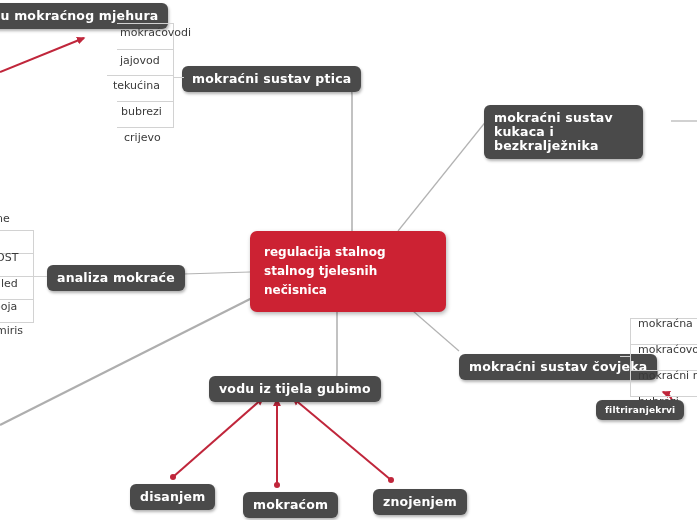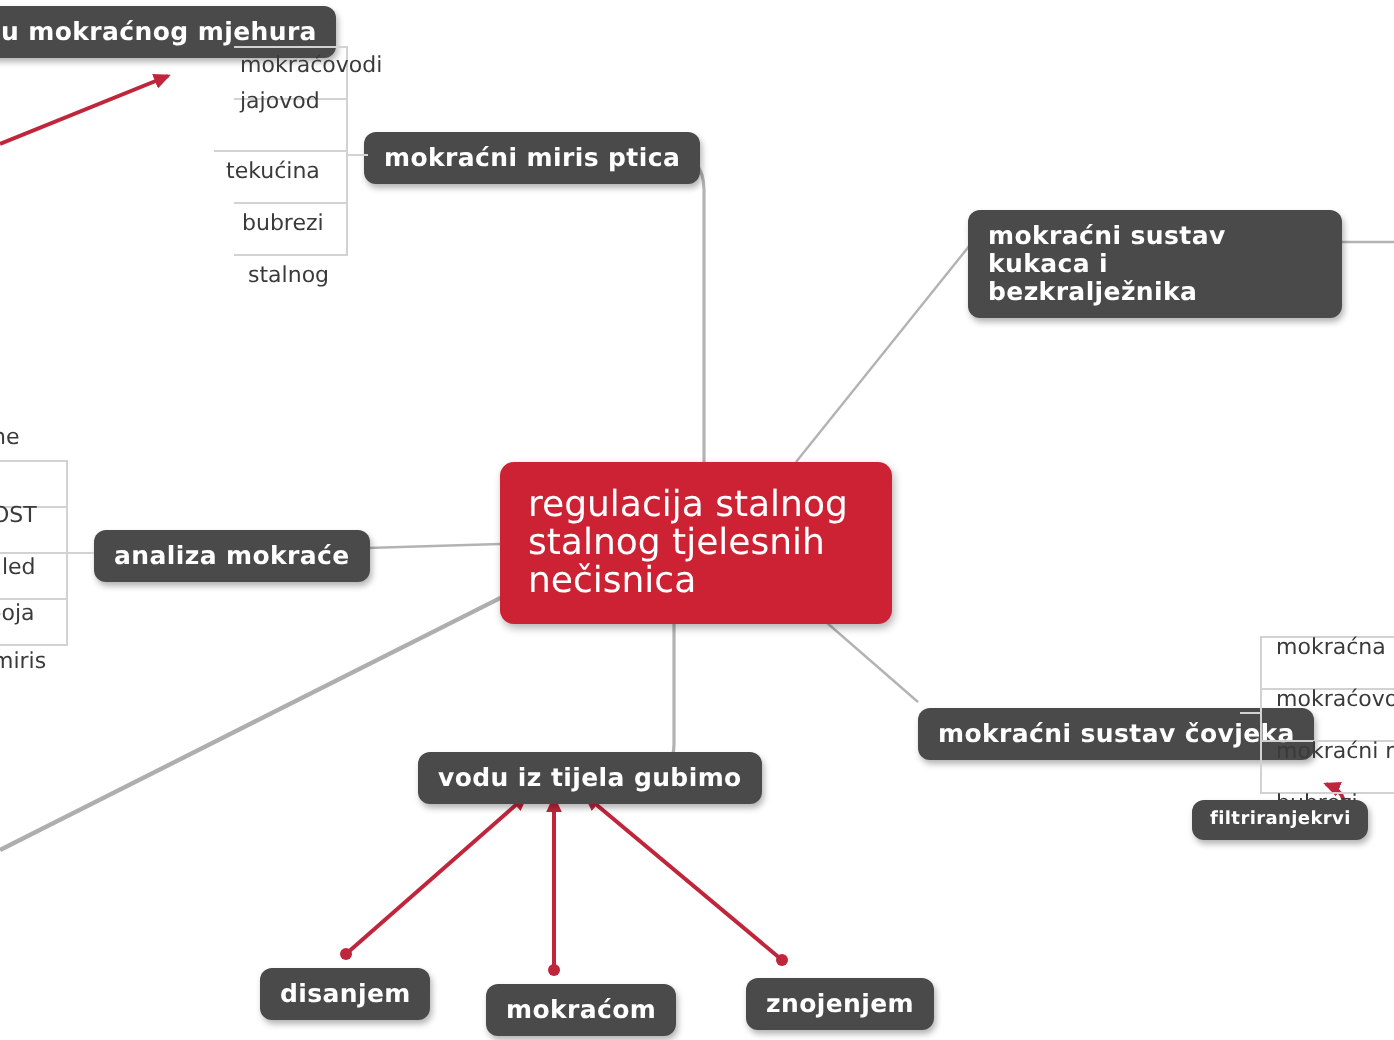--- a/index.html
+++ b/index.html
@@ -14,21 +14,21 @@
   .node{position:absolute;box-sizing:border-box;}
 
   .n-dark{
     background:#4a4a4a;color:#ffffff;border-radius:6px;
     font-weight:bold;letter-spacing:.2px;
     box-shadow:1px 2px 3px rgba(0,0,0,.30);
     padding:6px 10px;font-size:12.5px;line-height:14px;white-space:nowrap;
   }
   .n-central{
     background:#cc2233;color:#ffffff;border-radius:7px;
-    font-weight:normal;font-size:18px;line-height:19px;
+    font-weight:bold;font-size:12px;line-height:19px;
     padding:12px 14px;box-shadow:1px 2px 4px rgba(0,0,0,.30);
   }
   .n-small{font-size:9px;padding:5px 9px;line-height:10px;text-align:right;}
   .n-two{white-space:normal;}
 
   .leaf{
     position:absolute;color:#3a3a3a;font-size:11px;line-height:13px;
     white-space:nowrap;font-weight:normal;margin-top:16px;
   }
   .bracket{position:absolute;border:1px solid #d2d2d2;box-sizing:border-box;}
@@ -76,37 +76,37 @@
   </svg>
 
   <div class="node n-central" style="left:250px;top:231px;width:196px;">
     <div>regulacija stalnog</div>
     <div>stalnog tjelesnih</div>
     <div>nečisnica</div>
   </div>
 
   <div class="node n-dark" style="left:-14px;top:3px;">lu mokraćnog mjehura</div>
 
-  <div class="node n-dark" style="left:182px;top:66px;">mokraćni miris ptica</div>
+  <div class="node n-dark" style="left:182px;top:66px;">mokraćni sustav ptica</div>
 
   <div class="bracket" style="left:117px;top:23px;width:57px;height:105px;border-right:1px solid #d2d2d2;border-top:none;border-bottom:none;border-left:none;"></div>
   <div class="tick" style="left:117px;top:23px;width:57px;"></div>
   <div class="tick" style="left:117px;top:49px;width:57px;"></div>
   <div class="tick" style="left:107px;top:75px;width:67px;"></div>
   <div class="tick" style="left:117px;top:101px;width:57px;"></div>
   <div class="tick" style="left:117px;top:127px;width:57px;"></div>
   <div class="tick" style="left:174px;top:77px;width:10px;"></div>
 
   <div class="leaf" style="left:120px;top:10px;">mokraćovodi</div>
-  <div class="leaf" style="left:120px;top:28px;">jajovod</div>
+  <div class="leaf" style="left:120px;top:38px;">jajovod</div>
   <div class="leaf" style="left:113px;top:63px;">tekućina</div>
   <div class="leaf" style="left:121px;top:89px;">bubrezi</div>
-  <div class="leaf" style="left:124px;top:115px;">stalnog</div>
+  <div class="leaf" style="left:124px;top:115px;">crijevo</div>
 
-  <div class="node n-dark n-two" style="left:484px;top:105px;width:187px;">
+  <div class="node n-dark n-two" style="left:484px;top:105px;width:159px;">
     <div>mokraćni sustav kukaca i</div>
     <div>bezkralježnika</div>
   </div>
 
   <div class="node n-dark" style="left:459px;top:354px;">mokraćni sustav čovjeka</div>
 
   <div class="bracket" style="left:630px;top:318px;width:67px;height:78px;border-left:1px solid #d2d2d2;border-top:none;border-bottom:none;border-right:none;"></div>
   <div class="tick" style="left:630px;top:318px;width:67px;"></div>
   <div class="tick" style="left:630px;top:344px;width:67px;"></div>
   <div class="tick" style="left:630px;top:370px;width:67px;"></div>

